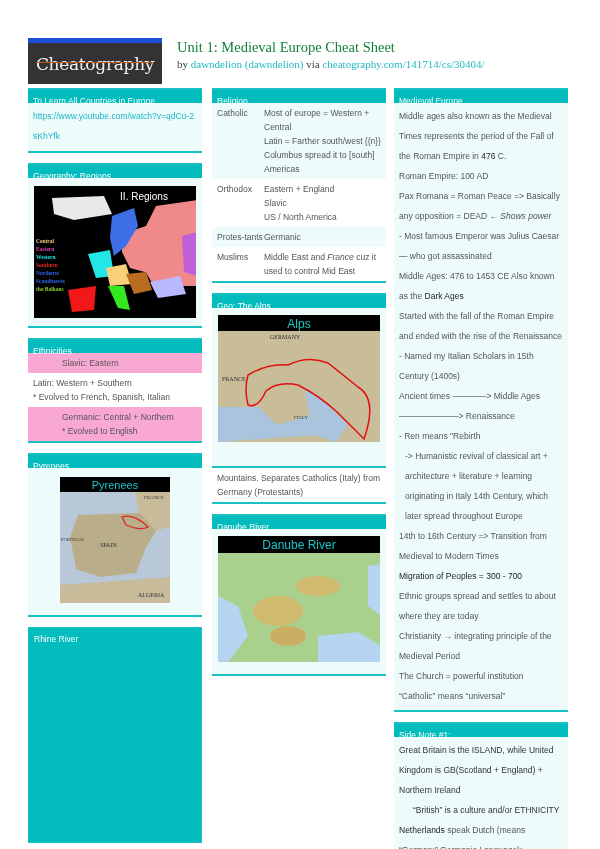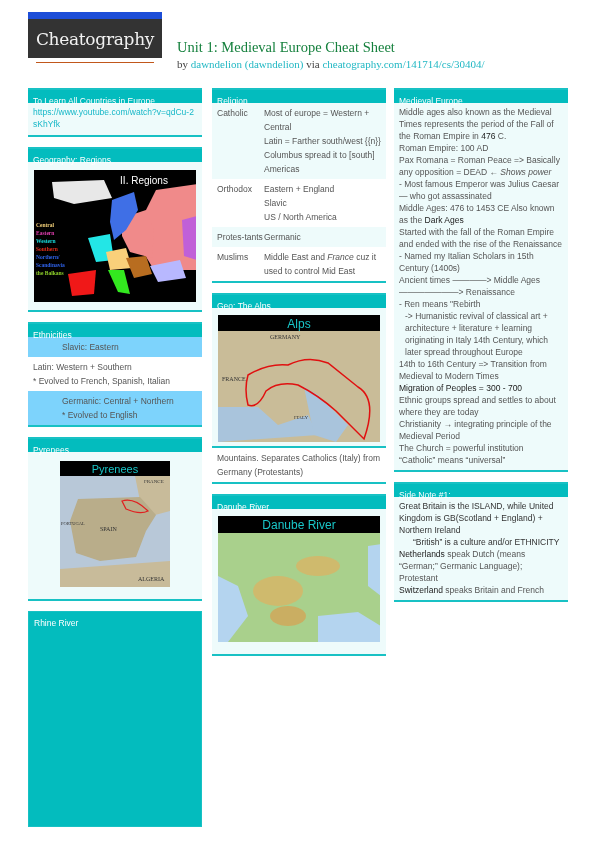--- a/index.html
+++ b/index.html
@@ -1,37 +1,37 @@
 <!DOCTYPE html>
 <html><head>
 <meta charset="utf-8">
 <style>
   * { box-sizing: border-box; margin: 0; padding: 0; }
   html, body { width: 600px; height: 849px; background: #ffffff; overflow: hidden; }
   body { position: relative; font-family: "Liberation Sans", sans-serif; color: #555; }
 
-  .logo { position: absolute; left: 28px; top: 12px; width: 134px; height: 46px; background: #333333; border-top: 7px solid #1d4ed8; display: flex; align-items: center; justify-content: center; }
+  .logo { position: absolute; left: 28px; top: 38px; width: 134px; height: 46px; background: #333333; border-top: 5px solid #1d4ed8; display: flex; align-items: center; justify-content: center; }
   .logo-text { font-family: "DejaVu Serif", serif; color: #f2f2f2; font-size: 17px; letter-spacing: -0.3px; position: relative; }
   .logo-underline { position: absolute; left: 4px; right: 2px; bottom: -3px; height: 1px; background: #c1571b; }
 
   .title-block { position: absolute; left: 177px; top: 39px; }
   .title { font-family: "Liberation Serif", serif; color: #15803d; font-size: 14.5px; }
   .byline { font-family: "Liberation Serif", serif; font-size: 11px; color: #444; margin-top: 2px; }
   .byline a { color: #22b8c4; text-decoration: none; }
 
   .col { position: absolute; top: 88px; width: 174px; }
   .col1 { left: 28px; } .col2 { left: 212px; } .col3 { left: 394px; }
 
   .box { margin-bottom: 10px; background: #eefbfb; border-bottom: 2px solid #18c1c4; }
   .box-head { background: #03bcbe; color: #fff; font-size: 8.5px; padding: 6px 5px; height: 15px; border-top: 2px solid #18c1c4; }
-  .box-body { font-size: 8.5px; line-height: 12px; padding: 3px 5px 4px; color: #555; }
+  .box-body { font-size: 8.5px; line-height: 20px; padding: 3px 5px 4px; color: #555; }
   .link { color: #18b8c8; }
   .row { padding: 3px 5px; font-size: 8.5px; line-height: 14px; }
   .row.alt { background: #ffffff; }
-  .row.stripe { background: #7dd3fc; padding-left: 34px; }
+  .row.stripe { background: #f9a8d4; padding-left: 34px; }
 
   .tbl-row { display: flex; padding: 3px 5px; font-size: 8.5px; line-height: 14px; }
   .tbl-row.alt { background: #fff; }
   .tbl-key { width: 47px; flex-shrink: 0; }
   .tbl-val { flex: 1; }
 
   .imgwrap { padding: 8px 6px; display: flex; justify-content: center; }
   .img { background: #fca5a5; position: relative; overflow: hidden; }
 
   b { color: #222; font-weight: normal; }
@@ -160,21 +160,21 @@
       <div class="tbl-val">Germanic</div>
     </div>
     <div class="tbl-row alt">
       <div class="tbl-key">Muslims</div>
       <div class="tbl-val"><span>Middle East and </span><i>France</i><span> cuz it used to control Mid East</span></div>
     </div>
   </div>
 
   <div class="box">
     <div class="box-head">Geo: The Alps</div>
-    <div class="imgwrap" style="padding:7px 6px 4px;text-decoration:underline;">
+    <div class="imgwrap" style="padding:7px 6px 24px;text-decoration:underline;">
       <div class="img" style="width:162px;height:127px;">
         <svg width="162" height="127" viewBox="0 0 162 127">
           <rect width="162" height="127" fill="#c9bc98"></rect>
           <rect width="162" height="16" fill="#000"></rect>
           <text x="81" y="13" fill="#19c6c8" font-size="12" text-anchor="middle" font-family="Liberation Sans, sans-serif">Alps</text>
           <path d="M0 92 L40 92 L60 110 L90 100 L100 120 L0 127 Z" fill="#a9c4dc"></path>
           <path d="M86 72 L100 80 L130 110 L118 127 L96 120 Z" fill="#a9c4dc"></path>
           <path d="M30 60 Q50 48 70 50 Q90 40 110 48 Q125 60 140 72 Q160 84 146 124 Q132 110 118 96 Q100 80 80 70 Q60 66 48 76 Q40 94 30 90 Q26 74 30 60 Z" fill="none" stroke="#e01010" stroke-width="1.5"></path>
           <text x="52" y="24" font-size="6" fill="#333" font-family="Liberation Serif, serif">GERMANY</text>
           <text x="4" y="66" font-size="6" fill="#333" font-family="Liberation Serif, serif">FRANCE</text>

